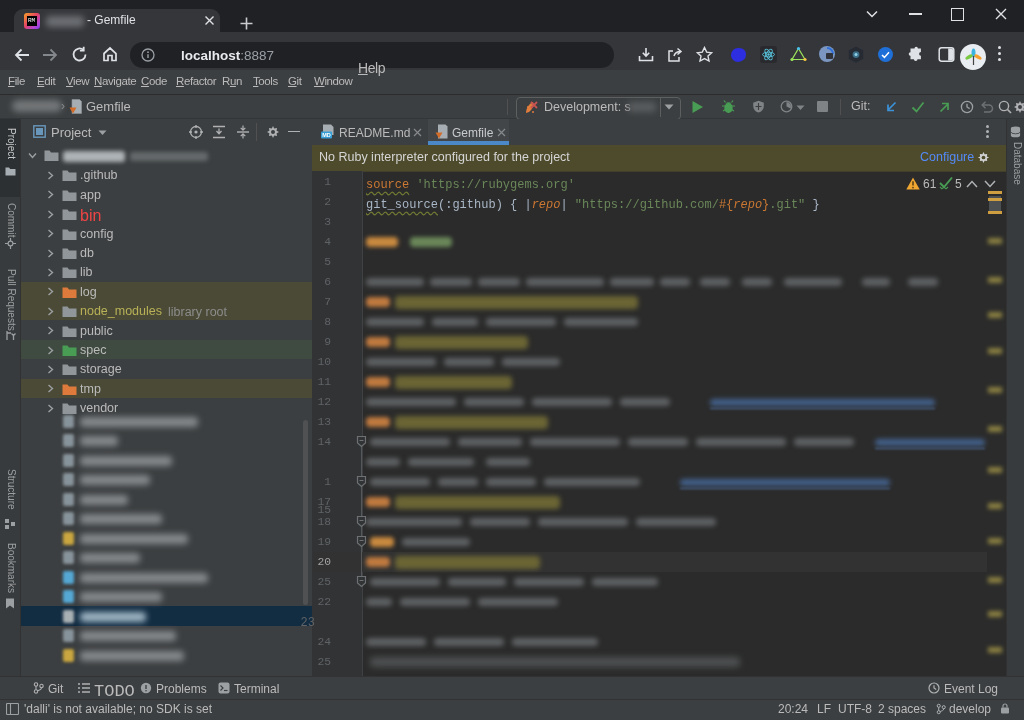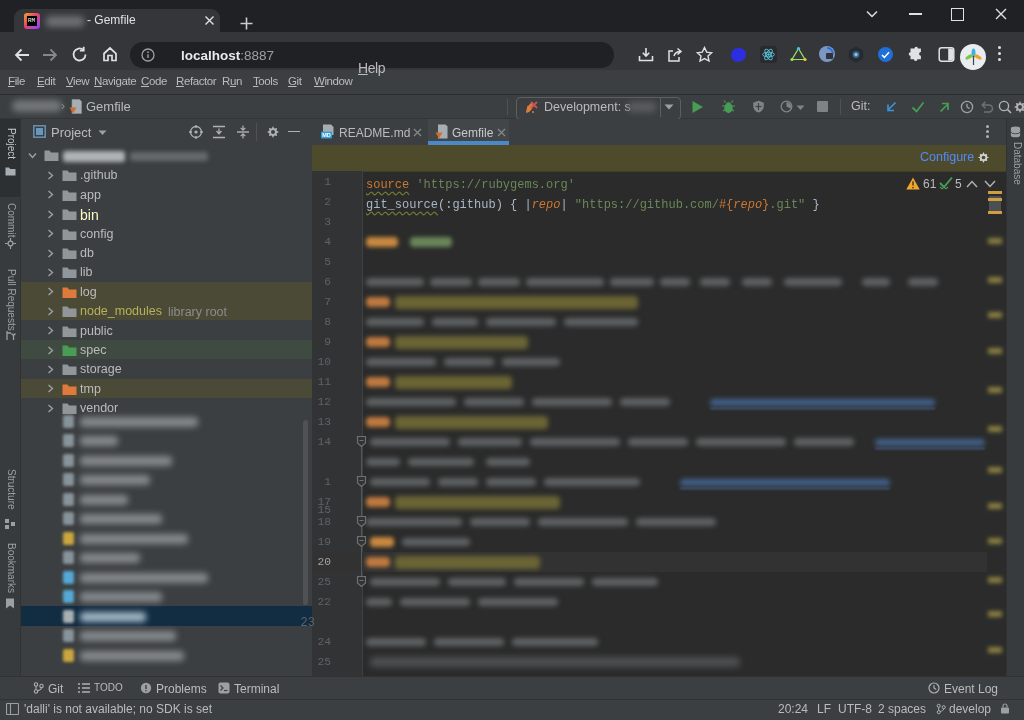--- a/index.html
+++ b/index.html
@@ -349,21 +349,21 @@
       <svg width="15" height="13" viewBox="0 0 15 13" style="position:absolute;left:62px;top:188.8px;">
         <path d="M0.5 1.5 h5 l1.5 2 h7.5 v8.5 h-14 Z" fill="#90969a"></path>
       </svg>
       <div style="position:absolute;left:80px;top:187.8px;font-size:12.5px;color:#bbbbbb;">app</div>
       <svg width="9" height="9" viewBox="0 0 9 9" style="position:absolute;left:46px;top:209.7px;">
         <path d="M2.5 1 L6.5 4.5 L2.5 8" stroke="#9da0a2" stroke-width="1.4" fill="none"></path>
       </svg>
       <svg width="15" height="13" viewBox="0 0 15 13" style="position:absolute;left:62px;top:208.2px;">
         <path d="M0.5 1.5 h5 l1.5 2 h7.5 v8.5 h-14 Z" fill="#90969a"></path>
       </svg>
-      <div style="position:absolute;left:80px;top:207.2px;font-size:14px;color:#fef9c3;">bin</div>
+      <div style="position:absolute;left:80px;top:207.2px;font-size:16px;color:#ef4444;">bin</div>
       <svg width="9" height="9" viewBox="0 0 9 9" style="position:absolute;left:46px;top:229.1px;">
         <path d="M2.5 1 L6.5 4.5 L2.5 8" stroke="#9da0a2" stroke-width="1.4" fill="none"></path>
       </svg>
       <svg width="15" height="13" viewBox="0 0 15 13" style="position:absolute;left:62px;top:227.6px;">
         <path d="M0.5 1.5 h5 l1.5 2 h7.5 v8.5 h-14 Z" fill="#90969a"></path>
       </svg>
       <div style="position:absolute;left:80px;top:226.6px;font-size:12.5px;color:#bbbbbb;">config</div>
       <svg width="9" height="9" viewBox="0 0 9 9" style="position:absolute;left:46px;top:248.5px;">
         <path d="M2.5 1 L6.5 4.5 L2.5 8" stroke="#9da0a2" stroke-width="1.4" fill="none"></path>
       </svg>
@@ -458,20 +458,21 @@
       <div style="position:absolute;left:80px;top:631.3px;width:96px;height:10px;border-radius:4px;background:#85898c;filter:blur(3px);"></div>
       <div style="position:absolute;left:63px;top:648.8px;width:11px;height:13px;border-radius:2px;background:#c9a63f;filter:blur(1.5px);"></div>
       <div style="position:absolute;left:80px;top:650.8px;width:104px;height:10px;border-radius:4px;background:#85898c;filter:blur(3px);"></div>
     </div>
 
 <div class="abs" style="left:303px;top:420px;width:5px;height:185px;background:#55585a;border-radius:3px;opacity:.75;"></div>
 
 <div class="abs" style="left:312px;top:145px;width:694px;height:531px;background:#2b2b2b;" id="editor"></div>
 
 <div class="abs" style="left:312px;top:145px;width:694px;height:26px;background:#4e4b2d;border-bottom:1px solid #42402a;"></div>
+<div class="abs" style="left:319px;top:150px;font-size:12.5px;color:#d5d5d5;">No Ruby interpreter configured for the project</div>
 <div class="abs" style="left:920px;top:150px;font-size:12.5px;color:#548af7;">Configure</div>
 <svg class="abs" style="left:977px;top:151px;" width="13" height="13" viewBox="0 0 14 14">
       <path d="M7 1 L8.2 3.4 L11 3.1 L10.6 5.8 L13 7 L10.6 8.2 L11 10.9 L8.2 10.6 L7 13 L5.8 10.6 L3 10.9 L3.4 8.2 L1 7 L3.4 5.8 L3 3.1 L5.8 3.4 Z" fill="#cfd1d3"></path>
       <circle cx="7" cy="7" r="2" fill="#4e4b2d"></circle>
     </svg>
 
 <div id="gutter">
       <div style="position:absolute;z-index:4;left:301px;top:176px;width:30px;text-align:right;font-family:'Liberation Mono',monospace;font-size:11.3px;color:#606366;">1</div>
       <div style="position:absolute;z-index:4;left:301px;top:196px;width:30px;text-align:right;font-family:'Liberation Mono',monospace;font-size:11.3px;color:#606366;">2</div>
       <div style="position:absolute;z-index:4;left:301px;top:216px;width:30px;text-align:right;font-family:'Liberation Mono',monospace;font-size:11.3px;color:#606366;">3</div>
@@ -645,21 +646,21 @@
 <svg class="abs" style="left:33px;top:682px;" width="11" height="12" viewBox="0 0 11 12">
       <circle cx="3" cy="2.5" r="1.7" stroke="#afb1b3" stroke-width="1.1" fill="none"></circle>
       <circle cx="3" cy="9.5" r="1.7" stroke="#afb1b3" stroke-width="1.1" fill="none"></circle>
       <circle cx="8.5" cy="4" r="1.7" stroke="#afb1b3" stroke-width="1.1" fill="none"></circle>
       <path d="M3 4.2 V7.8 M8.5 5.7 C8.5 8 6 8 4.7 8.8" stroke="#afb1b3" stroke-width="1.1" fill="none"></path>
     </svg>
 <div class="abs" style="left:48px;top:682px;font-size:12px;color:#bbbbbb;">Git</div>
 <svg class="abs" style="left:78px;top:683px;" width="12" height="10" viewBox="0 0 12 10">
       <path d="M0 1 H2 M0 5 H2 M0 9 H2 M4 1 H12 M4 5 H12 M4 9 H12" stroke="#afb1b3" stroke-width="1.3"></path>
     </svg>
-<div class="abs" style="left:94px;top:682px;font-size:10px;color:#bbbbbb;">TODO</div>
+<div class="abs" style="left:94px;top:682px;font-size:17px;color:#bbbbbb;font-family:Liberation Mono, monospace;">TODO</div>
 <svg class="abs" style="left:140px;top:682px;" width="12" height="12" viewBox="0 0 12 12">
       <circle cx="6" cy="6" r="5.2" fill="#9da0a2"></circle>
       <path d="M6 3 V7" stroke="#3c3f41" stroke-width="1.4"></path>
       <circle cx="6" cy="8.8" r="0.8" fill="#3c3f41"></circle>
     </svg>
 <div class="abs" style="left:156px;top:682px;font-size:12px;color:#bbbbbb;">Problems</div>
 <svg class="abs" style="left:218px;top:682px;" width="12" height="12" viewBox="0 0 12 12">
       <rect x="0.5" y="0.5" width="11" height="11" rx="2" fill="#9da0a2"></rect>
       <path d="M2.5 3.5 L5 6 L2.5 8.5" stroke="#3c3f41" stroke-width="1.2" fill="none"></path>
       <path d="M6 8.5 H9.5" stroke="#3c3f41" stroke-width="1.2"></path>

